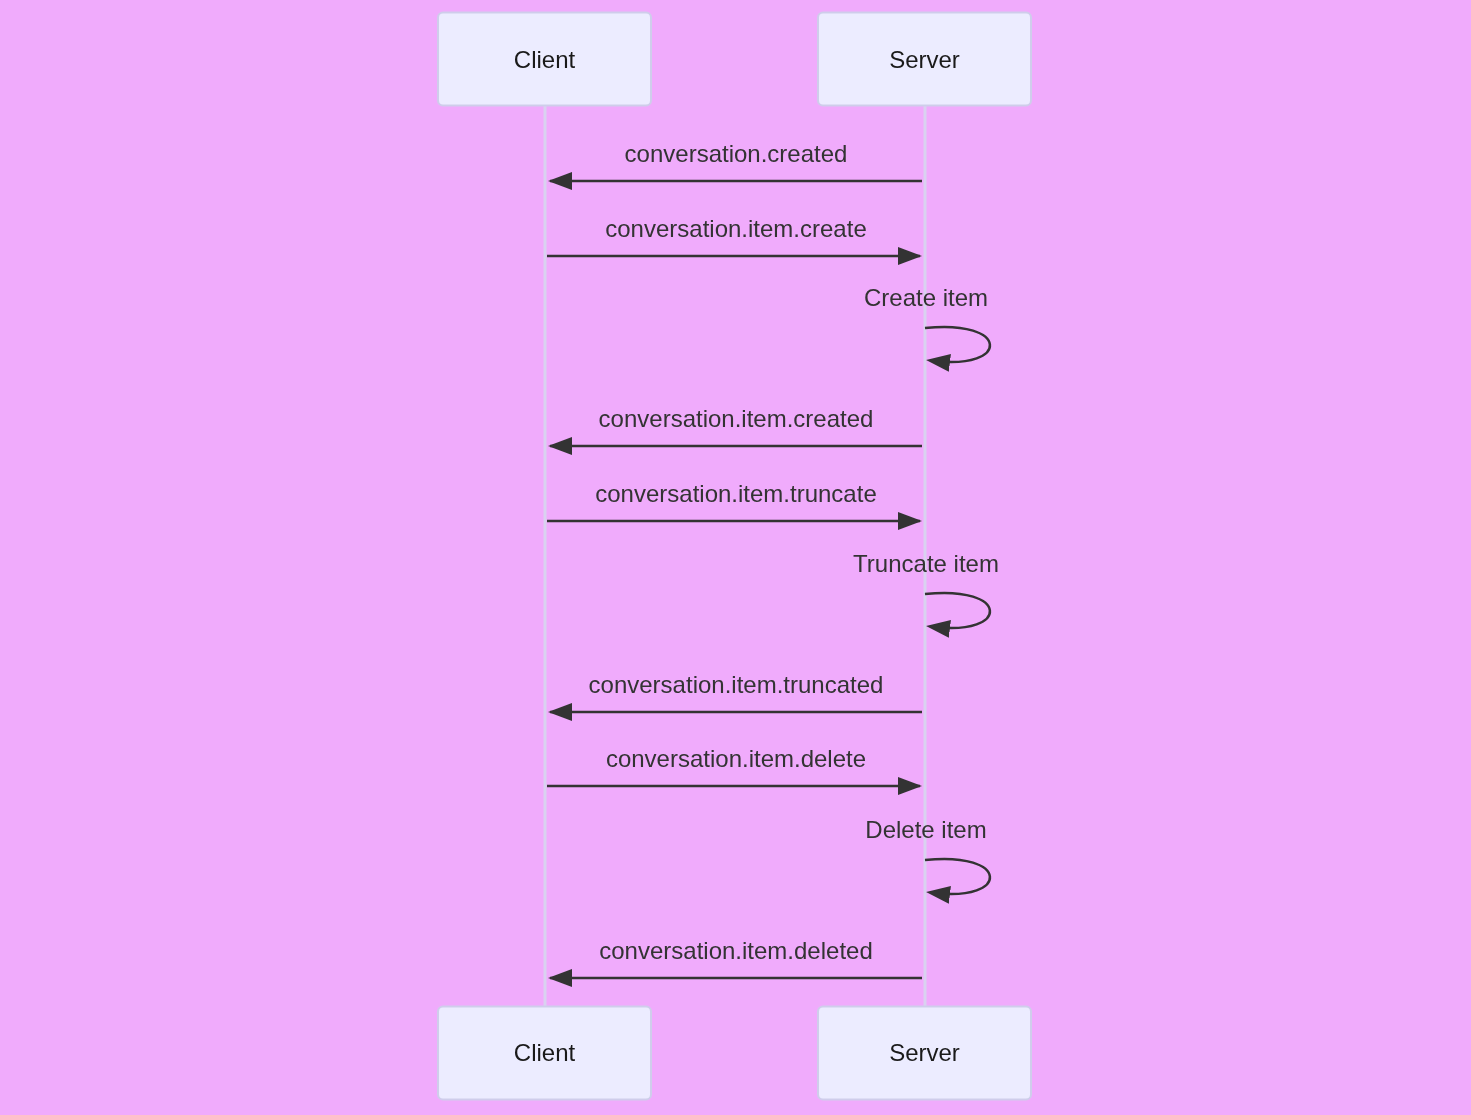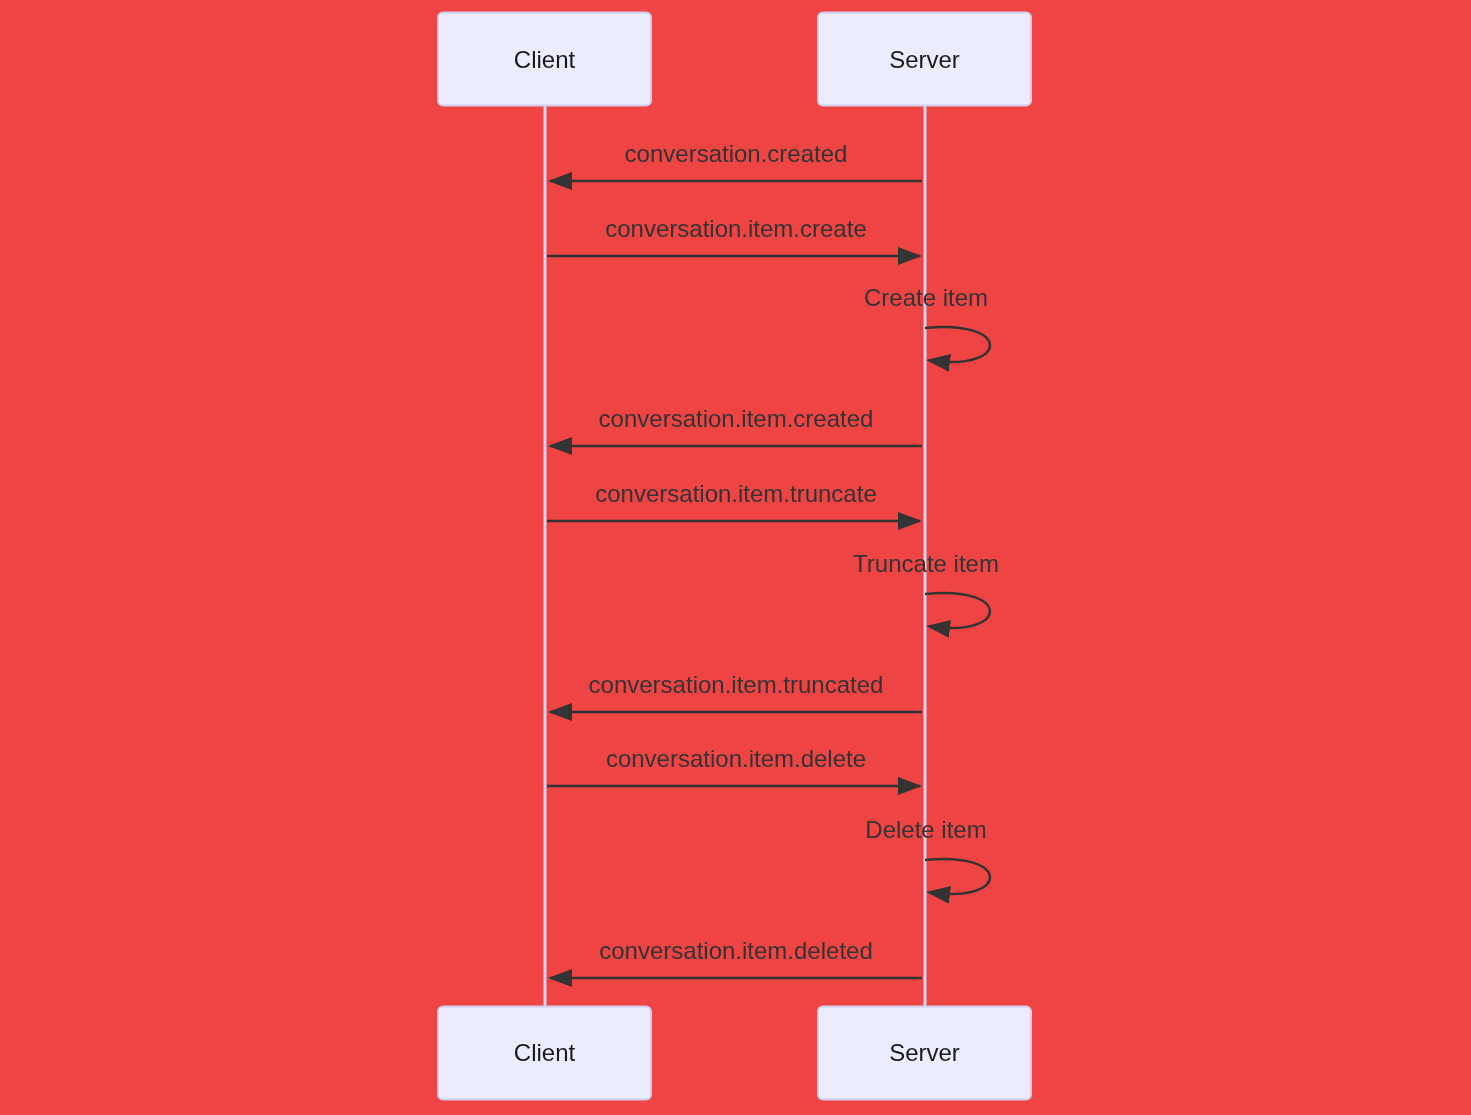--- a/index.html
+++ b/index.html
@@ -4,21 +4,21 @@
 <style>
   html, body {
     margin: 0;
     padding: 0;
     background: #ffffff;
   }
   .stage {
     position: relative;
     width: 1471px;
     height: 1115px;
-    background: #ef4444;
+    background: #f0abfc;
     font-family: "Liberation Sans", sans-serif;
   }
   svg { display: block; }
   .actor-box {
     fill: #ECECFF;
     stroke: #CFCDEB;
     stroke-width: 2;
   }
   .actor-label {
     fill: #1a1a1a;

